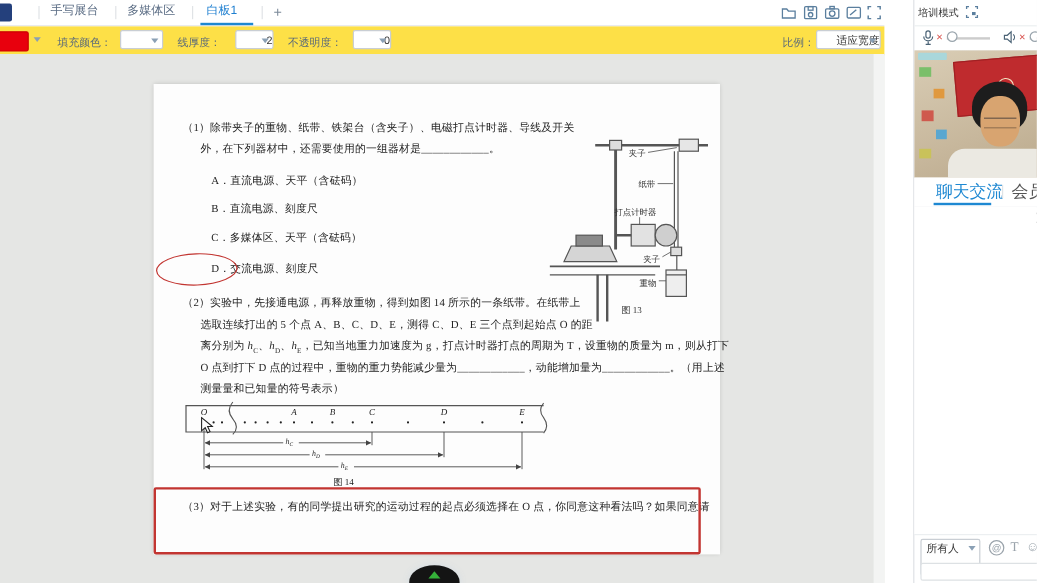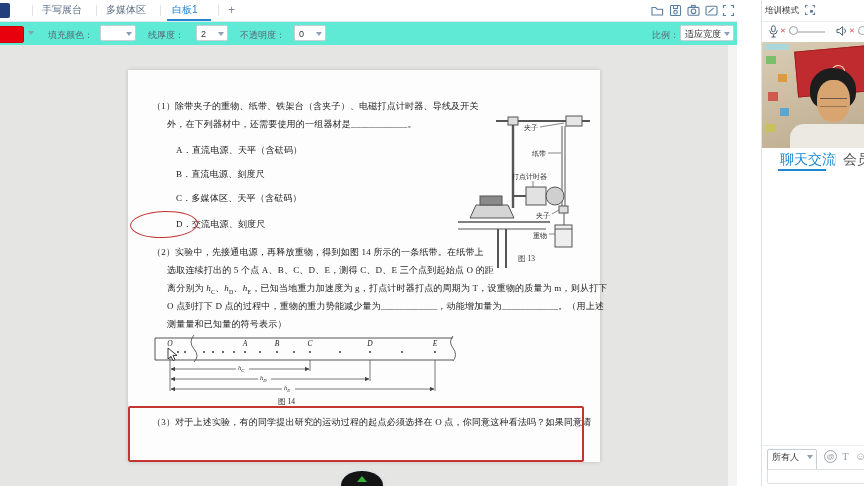--- a/index.html
+++ b/index.html
@@ -9,21 +9,21 @@
   
   #row1{position:absolute;left:0;top:0;width:737px;height:21px;background:#fff;border-bottom:1px solid #e4e7ea;}
   .tab{position:absolute;top:0;height:20px;line-height:20px;font-size:10px;color:#5a6c84;cursor:default;}
   .tab.active{color:#1e7fd0;}
   .tab-underline{position:absolute;height:2px;background:#1e88d2;top:19px;}
   .vsep{position:absolute;top:5px;width:1px;height:11px;background:#e0e3e6;}
   .appicon{position:absolute;left:-4px;top:3px;width:14px;height:15px;background:#24407c;border-radius:2px;}
   .icon{position:absolute;top:4px;width:13px;height:13px;}
   .icon svg{display:block;}
   
-  #row2{position:absolute;left:0;top:22px;width:737px;height:23px;background:#5eead4;border-bottom:1px solid #e4e7ea;}
+  #row2{position:absolute;left:0;top:22px;width:737px;height:23px;background:#fde047;border-bottom:1px solid #e4e7ea;text-align:right;}
   .lbl{position:absolute;top:7px;font-size:9px;color:#5a6a7a;}
   .sel{position:absolute;top:3px;height:16px;background:#fff;border:1px solid #c9ced4;border-radius:2px;
        font-size:9px;color:#333;line-height:16px;padding-left:4px;box-sizing:border-box;}
   .chev{position:absolute;right:3px;top:6px;width:0;height:0;border-left:3px solid transparent;
         border-right:3px solid transparent;border-top:4px solid #8aa0b5;}
   .swatch{position:absolute;left:-6px;top:4px;width:28px;height:15px;background:#e8000d;border:1px solid #c00;border-radius:2px;}
   
   #board{position:absolute;left:0;top:45px;width:737px;height:441px;background:#e5e6e4;}
   #scrolltrack{position:absolute;left:728px;top:0;width:9px;height:441px;background:#f3f4f3;}
   #page{position:absolute;left:128px;top:25px;width:472px;height:392px;background:#fdfdfd;

